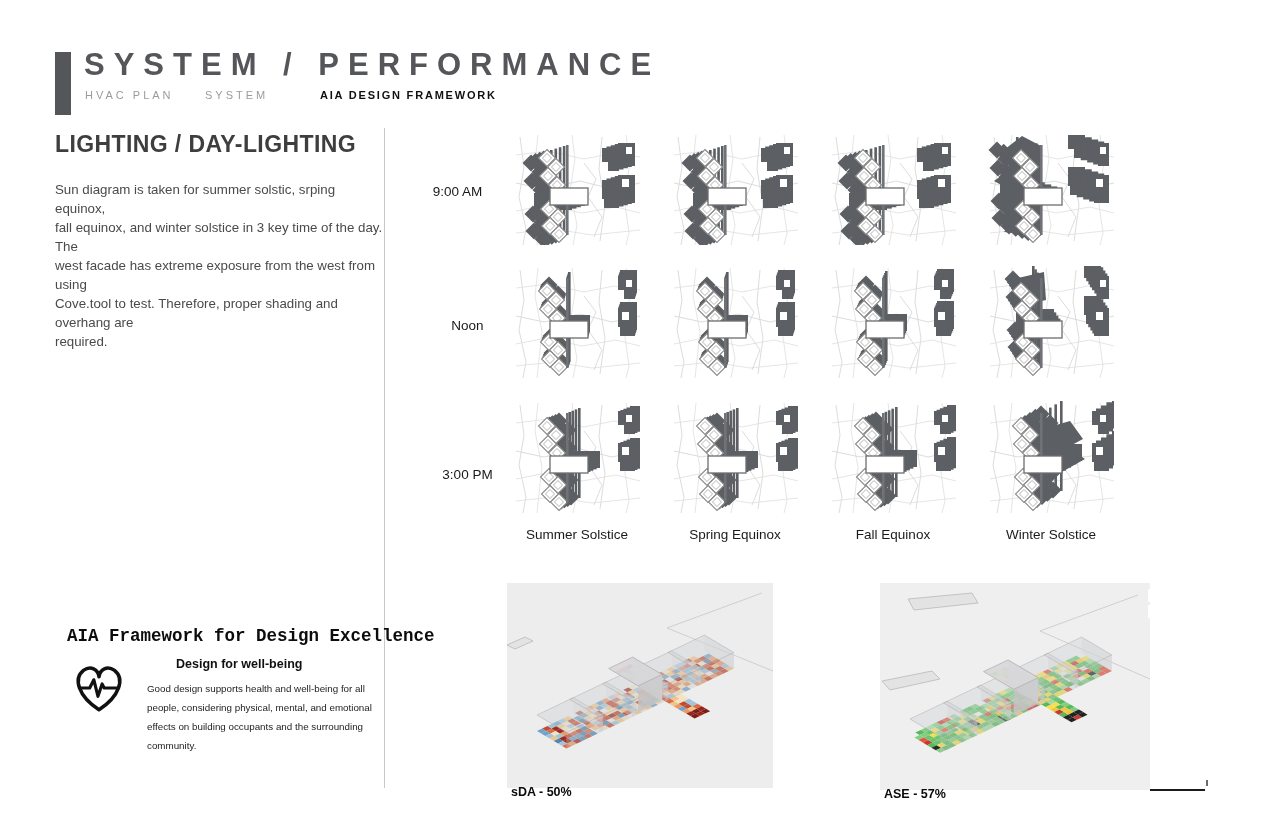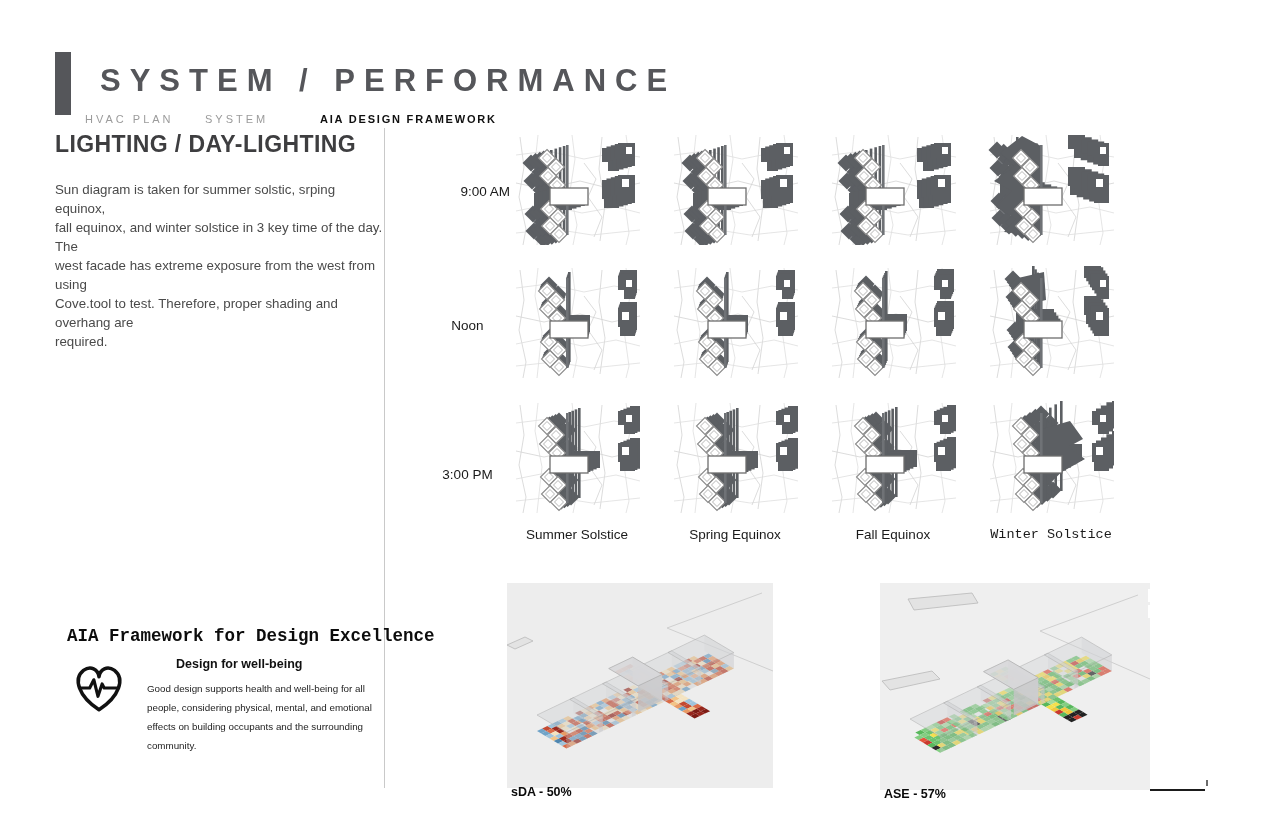--- a/index.html
+++ b/index.html
@@ -1,21 +1,21 @@
 <!DOCTYPE html>
 <html><head>
 <meta charset="utf-8">
 <style>
   html,body{margin:0;padding:0;background:#fff;}
   .board{position:relative;width:1280px;height:828px;background:#ffffff;overflow:hidden;
          font-family:"Liberation Sans", sans-serif;}
   .accent-bar{position:absolute;left:55px;top:52px;width:16px;height:63px;background:#55565A;}
-  .title{position:absolute;left:84px;top:47px;margin:16px;font-size:31px;font-weight:bold;
+  .title{position:absolute;left:84px;top:47px;margin:0;font-size:31px;font-weight:bold;
          letter-spacing:9px;color:#55565A;white-space:nowrap;}
-  .tabs{position:absolute;left:0;top:113px;width:1096px;height:16px;}
+  .tabs{position:absolute;left:0;top:89px;width:1096px;height:16px;}
   .tab{position:absolute;top:0;font-size:11px;letter-spacing:3px;color:#9B9B9B;cursor:pointer;white-space:nowrap;}
   .tab-active{color:#101010;font-weight:bold;letter-spacing:1.8px;}
   .v-divider{position:absolute;left:384px;top:128px;width:1px;height:660px;background:#C9C9C9;}
   .section-title{position:absolute;left:55px;top:131px;margin:0;font-size:23px;font-weight:bold;
                  color:#3E3E40;letter-spacing:0.4px;}
   .section-body{position:absolute;left:55px;top:180px;width:330px;margin:0;font-size:13.3px;
                 line-height:19px;color:#4A4A4A;white-space:pre-line;}
   .aia-title{position:absolute;left:55px;top:614px;margin:12px;font-size:17.5px;font-weight:bold;color:#0C0C0C;font-family:Liberation Mono, monospace;}
   .heart{position:absolute;left:70px;top:658px;width:58px;height:58px;}
   .aia-item-title{position:absolute;left:147px;top:657px;font-size:12.5px;font-weight:bold;color:#101010;padding-left:29px;}
@@ -56,27 +56,27 @@
 
   <h3 class="aia-title">AIA Framework for Design Excellence</h3>
   <svg class="heart" viewBox="0 0 56 56">
     <path d="M28 50 C8 37 3 20 13 12 C20 7 27 11 28 18 C29 11 36 7 43 12 C53 20 48 37 28 50 Z" fill="none" stroke="#111" stroke-width="3.4" stroke-linejoin="round"></path>
     <path d="M10 29 H19 L23 21 L27 37 L31 25 L33 29 H46" fill="none" stroke="#111" stroke-width="3" stroke-linejoin="round" stroke-linecap="round"></path>
   </svg>
   <div class="aia-item-title">Design for well-being</div>
   <p class="aia-item-body">Good design supports health and well-being for all people, considering physical, mental, and emotional effects on building occupants and the surrounding community.</p>
 
   <div id="sun-grid">
-      <div class="sun-label" style="left: 425px; top: 184px; width: 85px; text-align: right;">9:00 AM</div>
+      <div class="sun-label" style="left: 415px; top: 184px; width: 85px;">9:00 AM</div>
       <div class="sun-label" style="left: 425px; top: 318px; width: 85px;">Noon</div>
       <div class="sun-label" style="left: 425px; top: 467px; width: 85px;">3:00 PM</div>
       <div class="sun-label" style="left: 514px; top: 527px; width: 126px;">Summer Solstice</div>
       <div class="sun-label" style="left: 672px; top: 527px; width: 126px;">Spring Equinox</div>
       <div class="sun-label" style="left: 830px; top: 527px; width: 126px;">Fall Equinox</div>
-      <div class="sun-label" style="left: 988px; top: 527px; width: 126px; font-family: Liberation Mono, monospace;">Winter Solstice</div>
+      <div class="sun-label" style="left: 988px; top: 527px; width: 126px;">Winter Solstice</div>
       <div class="sun-cell" style="left: 514px; top: 133px;">
         <svg viewBox="0 0 126 112">
           <polyline points="6,4 10,34 5,64 12,96 9,112" fill="none" stroke="#D3D3D3" stroke-width="0.8"></polyline>
           <polyline points="24,2 21,30 28,66 23,112" fill="none" stroke="#DEDEDE" stroke-width="0.8"></polyline>
           <polyline points="58,2 61,26 56,58 63,92 59,112" fill="none" stroke="#DEDEDE" stroke-width="0.8"></polyline>
           <polyline points="88,4 85,36 91,72 86,108" fill="none" stroke="#D3D3D3" stroke-width="0.8"></polyline>
           <polyline points="112,2 116,30 110,64 115,100 112,112" fill="none" stroke="#DEDEDE" stroke-width="0.8"></polyline>
           <polyline points="2,22 34,18 70,26 100,20 126,24" fill="none" stroke="#DEDEDE" stroke-width="0.8"></polyline>
           <polyline points="2,50 30,56 66,48 98,56 126,50" fill="none" stroke="#D3D3D3" stroke-width="0.8"></polyline>
           <polyline points="2,78 32,72 68,80 102,74 126,80" fill="none" stroke="#DEDEDE" stroke-width="0.8"></polyline>

